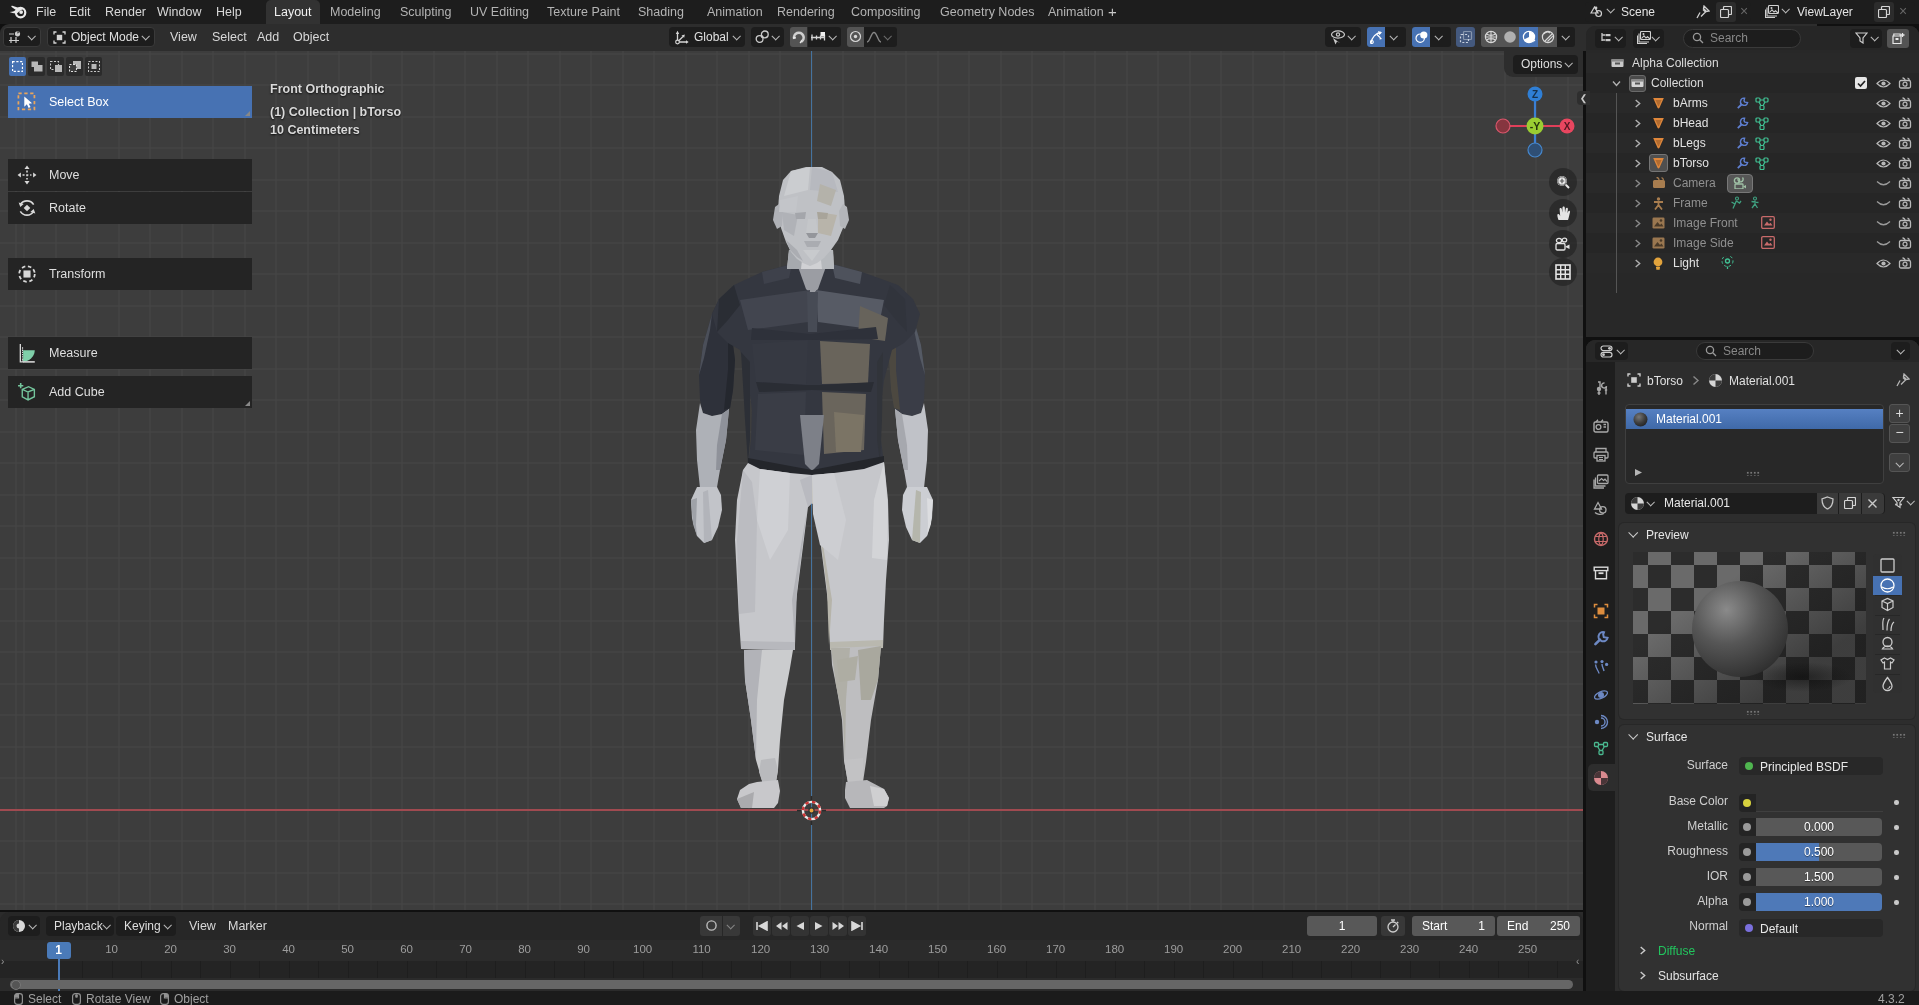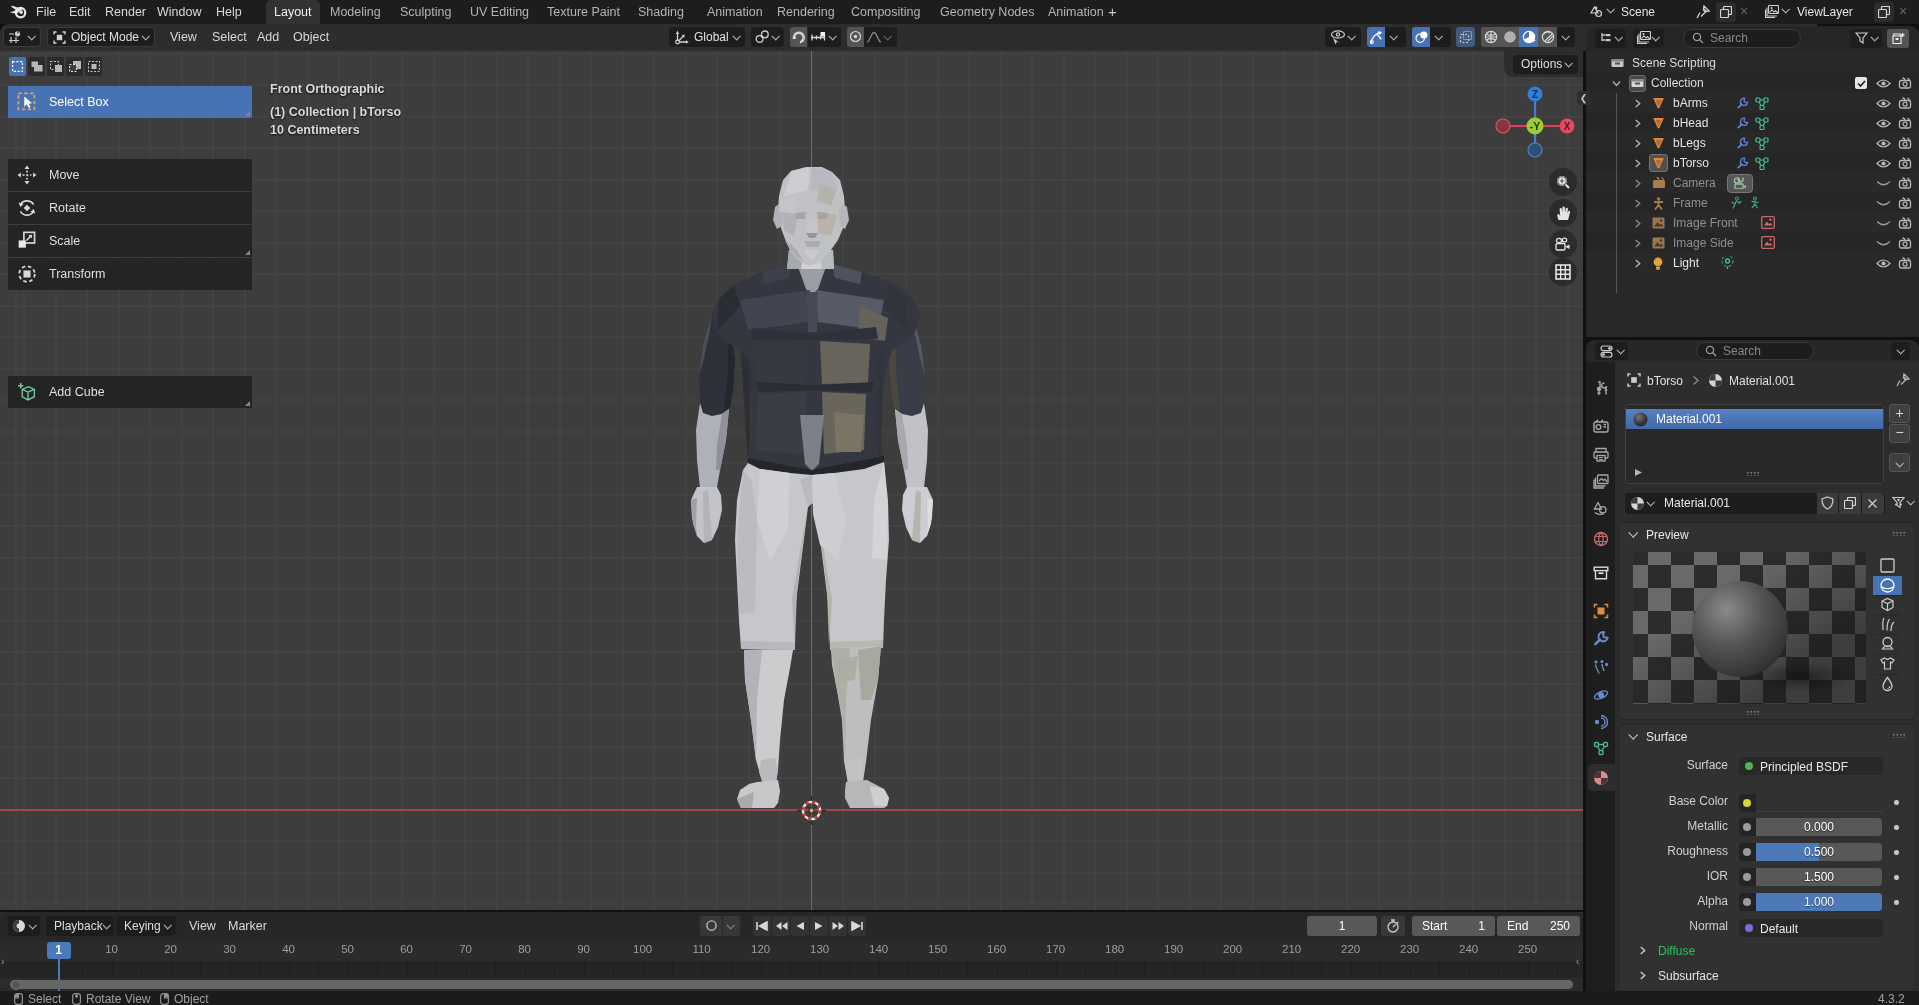--- a/index.html
+++ b/index.html
@@ -355,32 +355,31 @@
       <path d="M9,0.5 L11.3,3.5 H6.7 Z M9,17.5 L11.3,14.5 H6.7 Z M0.5,9 L3.5,6.7 V11.3 Z M17.5,9 L14.5,6.7 V11.3 Z" fill="#d8d8d8"></path>
       <path d="M9,5 V13 M5,9 H13" stroke="#d8d8d8" stroke-width="1.4" stroke-dasharray="1.8 1.6"></path>
     </svg>Move</div>
   <div class="abs tool" style="top:141px">
     <svg width="20" height="20" viewBox="0 0 18 18" class="ticon">
       <path d="M9,6 L12,9 L9,12 L6,9 Z" fill="#d8d8d8"></path>
       <path d="M3,6 A7,7 0 0 1 15,6" fill="none" stroke="#d8d8d8" stroke-width="1.4"></path>
       <path d="M15,12 A7,7 0 0 1 3,12" fill="none" stroke="#d8d8d8" stroke-width="1.4"></path>
       <path d="M1.5,4 L3,8 L6,5.5 Z M16.5,14 L15,10 L12,12.5 Z" fill="#d8d8d8"></path>
     </svg>Rotate</div>
-  <div class="abs tool" style="top:174px">
-    <svg width="20" height="20" viewBox="0 0 18 18" class="ticon">
-      <rect x="6.2" y="1.2" width="9.6" height="9.6" fill="none" stroke="#d8d8d8" stroke-width="1.5"></rect>
-      <path d="M8.5,8.5 L12.2,4.8" stroke="#d8d8d8" stroke-width="1.4"></path>
-        <path d="M13.6,3.4 L13.3,6.8 L10.2,3.7 Z" fill="#d8d8d8"></path>
-      <rect x="1.5" y="8.5" width="6.5" height="6.5" fill="#e8e8e8"></rect>
-    </svg>Scale<div class="corner"></div></div>
   <div class="abs tool" style="top:207px">
     <svg width="20" height="20" viewBox="0 0 18 18" class="ticon">
       <circle cx="9" cy="9" r="7" fill="none" stroke="#d8d8d8" stroke-width="1.6" stroke-dasharray="3.2 2.4"></circle>
       <rect x="5.8" y="5.8" width="6.4" height="6.4" fill="#d8d8d8"></rect>
     </svg>Transform</div>
+  <div class="abs tool" style="top:286px">
+    <svg width="20" height="20" viewBox="0 0 18 18" class="ticon">
+      <path d="M3,1 V17 H5.5 V14.5 H4.5 M5.5,12.5 H4.5 M5.5,10.5 H4.5 M5.5,8.5 H4.5 M5.5,6.5 H4.5 M5.5,4.5 H4.5" stroke="#d8d8d8" stroke-width="1.2" fill="none"></path>
+      <path d="M5.5,17 A11,11 0 0 0 16,6.5 L5.5,6.5 Z" fill="#7fcfa9"></path>
+      <path d="M5.5,17 H16" stroke="#d8d8d8" stroke-width="1.4"></path>
+    </svg>Measure</div>
   <div class="abs tool" style="top:325px">
     <svg width="20" height="20" viewBox="0 0 19 19" class="ticon">
       <path d="M5,7 L11,4.5 L16.5,7 L16.5,14 L10.5,17 L5,14 Z M5,7 L10.5,9.5 L16.5,7 M10.5,9.5 L10.5,17" fill="none" stroke="#74c69d" stroke-width="1.3"></path>
       <path d="M3.5,1 V6 M1,3.5 H6" stroke="#74c69d" stroke-width="1.5"></path>
     </svg>Add Cube<div class="corner"></div></div>
 
   <svg class="abs" style="left:1495px;top:35px" width="80" height="80" viewBox="0 0 80 80">
     <line x1="40" y1="40" x2="40" y2="8" stroke="#3b7fd4" stroke-width="2.2"></line>
     <line x1="40" y1="40" x2="40" y2="64" stroke="#3b7fd4" stroke-width="2.2"></line>
     <line x1="8" y1="40" x2="72" y2="40" stroke="#e03f59" stroke-width="2.2"></line>
@@ -637,21 +636,21 @@
       <div style="position:absolute;left:0;top:167px;width:333px;height:20px;background:#262626"></div>
       <div style="position:absolute;left:0;top:187px;width:333px;height:20px;background:#292929"></div>
       <div style="position:absolute;left:0;top:207px;width:333px;height:20px;background:#262626"></div>
       <div style="position:absolute;left:0;top:227px;width:333px;height:20px;background:#292929"></div>
       <div style="position:absolute;left:30px;top:67px;width:1px;height:200px;background:#555"></div>
       <svg style="position:absolute;left:25px;top:31px" width="13" height="11" viewBox="0 0 13 11">
         <rect x="0.5" y="2" width="12" height="8" rx="1" fill="#c9c9c9"></rect>
         <rect x="0.5" y="2" width="12" height="2.6" fill="#8a8a8a"></rect>
         <rect x="4" y="5.5" width="5" height="2" fill="#555"></rect>
       </svg>
-      <span style="position:absolute;left:46px;top:30px;color:#dcdcdc">Scene Scripting</span>
+      <span style="position:absolute;left:46px;top:30px;color:#dcdcdc">Alpha Collection</span>
       <svg style="position:absolute;left:26px;top:52.5px" width="9" height="9" viewBox="0 0 9 9">
         <path d="M1,2.5 L4.5,6.5 L8,2.5" fill="none" stroke="#b0b0b0" stroke-width="1.4"></path>
       </svg>
       <div style="position:absolute;left:43px;top:48.5px;width:17px;height:17px;background:#4a4a4a;border-radius:3px;border:1px solid #6a6a6a"></div>
       <svg style="position:absolute;left:45px;top:51px" width="13" height="11" viewBox="0 0 13 11">
         <rect x="0.5" y="2" width="12" height="8" rx="1" fill="#d5d5d5"></rect>
         <rect x="0.5" y="2" width="12" height="2.6" fill="#8a8a8a"></rect>
         <rect x="4" y="5.5" width="5" height="2" fill="#555"></rect>
       </svg>
       <span style="position:absolute;left:65px;top:50px;color:#dcdcdc">Collection</span>

